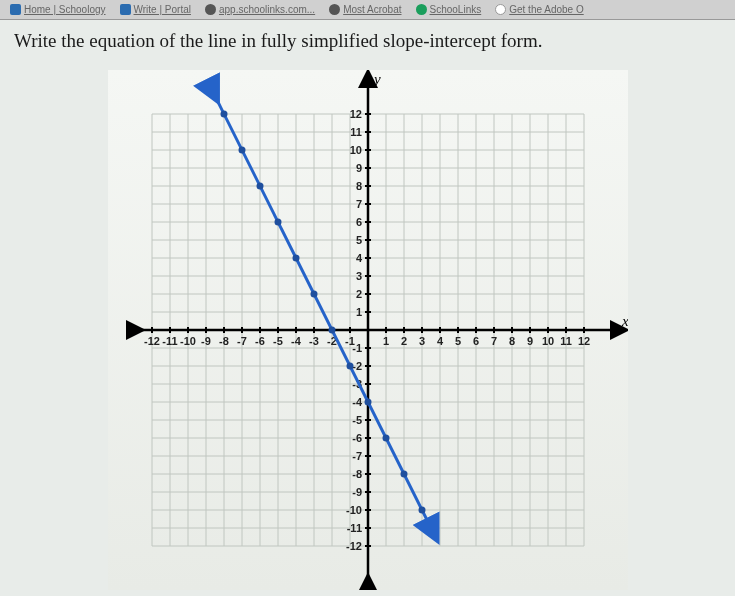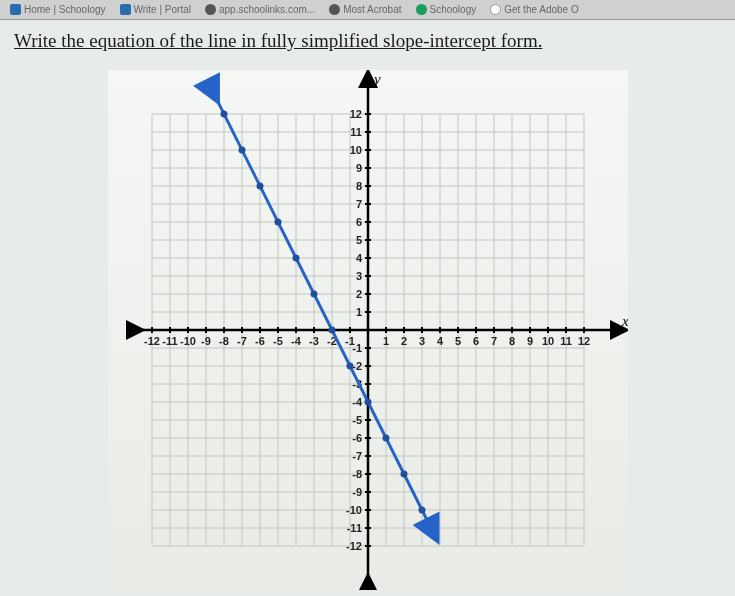--- a/index.html
+++ b/index.html
@@ -21,37 +21,37 @@
       gap: 2px;
       padding: 0 4px;
       color: #666;
     }
     .tab {
       display: flex;
       align-items: center;
       gap: 3px;
       padding: 0 6px;
       white-space: nowrap;
+      text-decoration: underline;
     }
     .tab-icon {
       width: 11px;
       height: 11px;
       border-radius: 2px;
       display: inline-block;
     }
     .icon-clever { background: #2b6cb0; }
     .icon-canva { background: #555; border-radius: 50%; }
     .icon-adobe { background: #555; border-radius: 50%;}
     .icon-school { background: #1a9e5c; border-radius: 50%; }
     .icon-get { background: #fff; border: 1px solid #999; border-radius:50%;}
     .question {
       padding: 10px 14px 6px 14px;
       font-size: 19px;
       color: #1a1a1a;
-      text-decoration: underline;
     }
     .graph-area {
       display: flex;
       justify-content: center;
       padding-top: 12px;
     }
     .graph {
       position: relative;
       width: 520px;
       height: 520px;
@@ -89,21 +89,21 @@
   <div class="tab">
       <span class="tab-icon icon-canva"></span>
       <span>app.schoolinks.com...</span>
     </div>
   <div class="tab">
       <span class="tab-icon icon-adobe"></span>
       <span>Most Acrobat</span>
     </div>
   <div class="tab">
       <span class="tab-icon icon-school"></span>
-      <span>Schoology</span>
+      <span>SchooLinks</span>
     </div>
   <div class="tab">
       <span class="tab-icon icon-get"></span>
       <span>Get the Adobe O</span>
     </div>
 </div>
 
 <div class="question">Write the equation of the line in fully simplified slope-intercept form.</div>
 
 <div class="graph-area">

